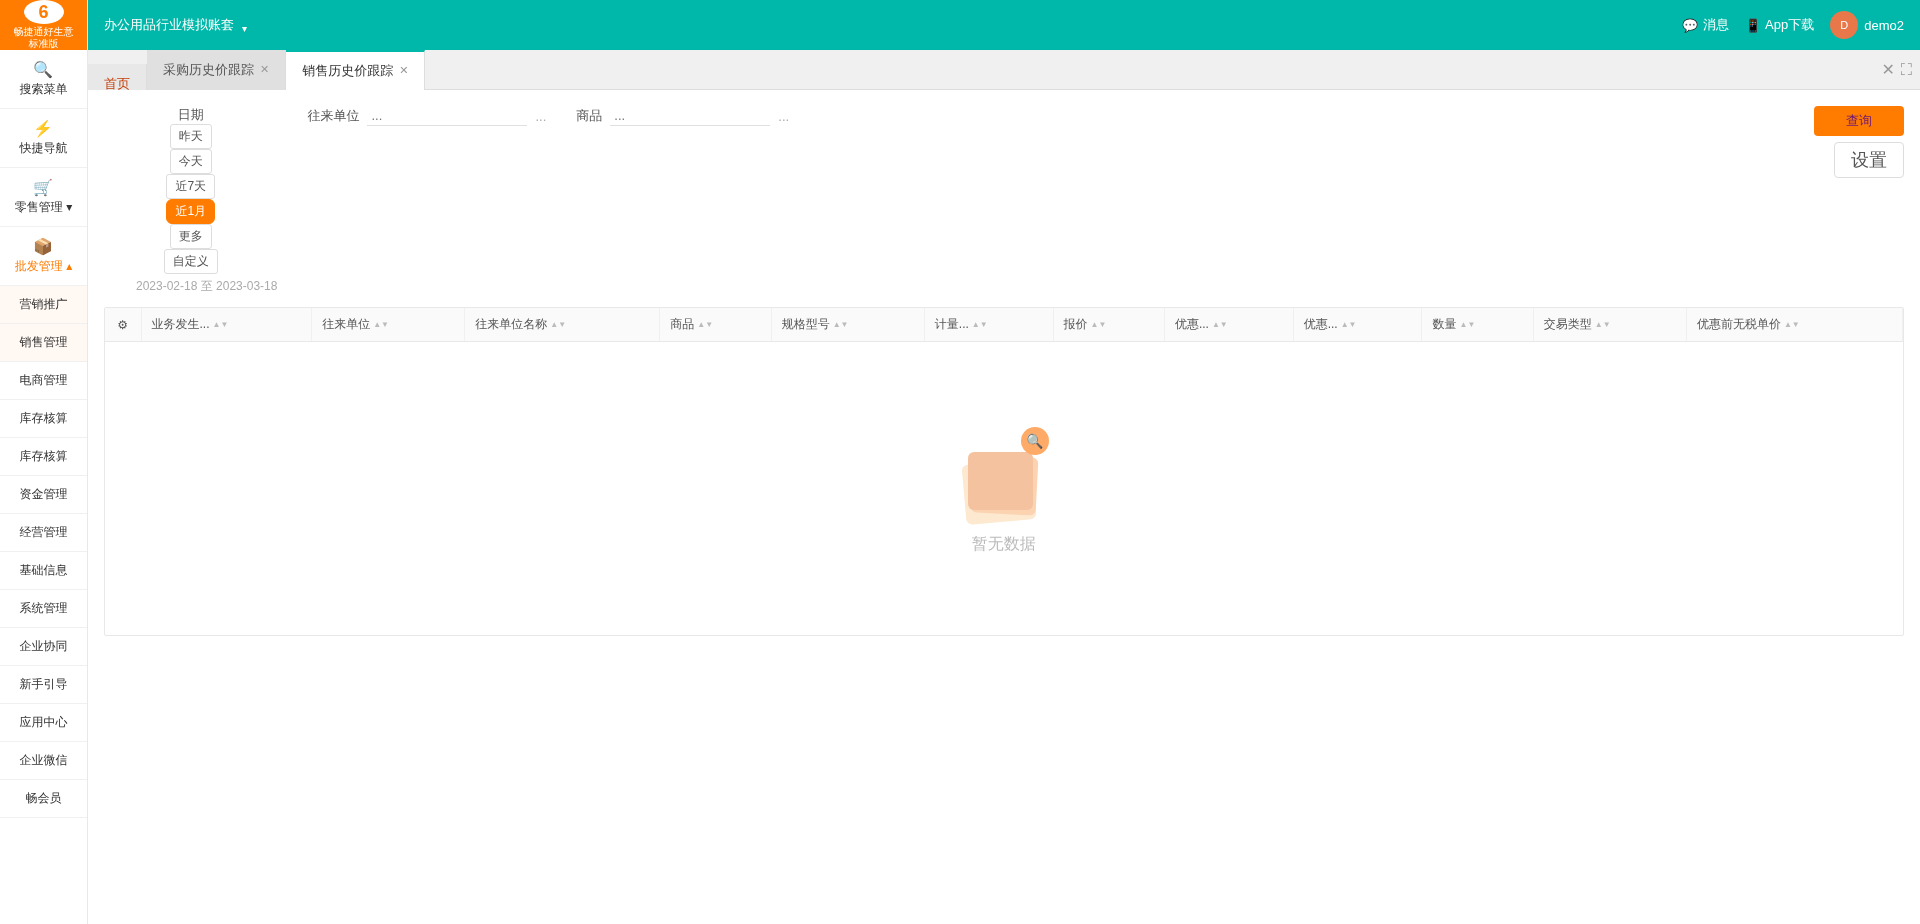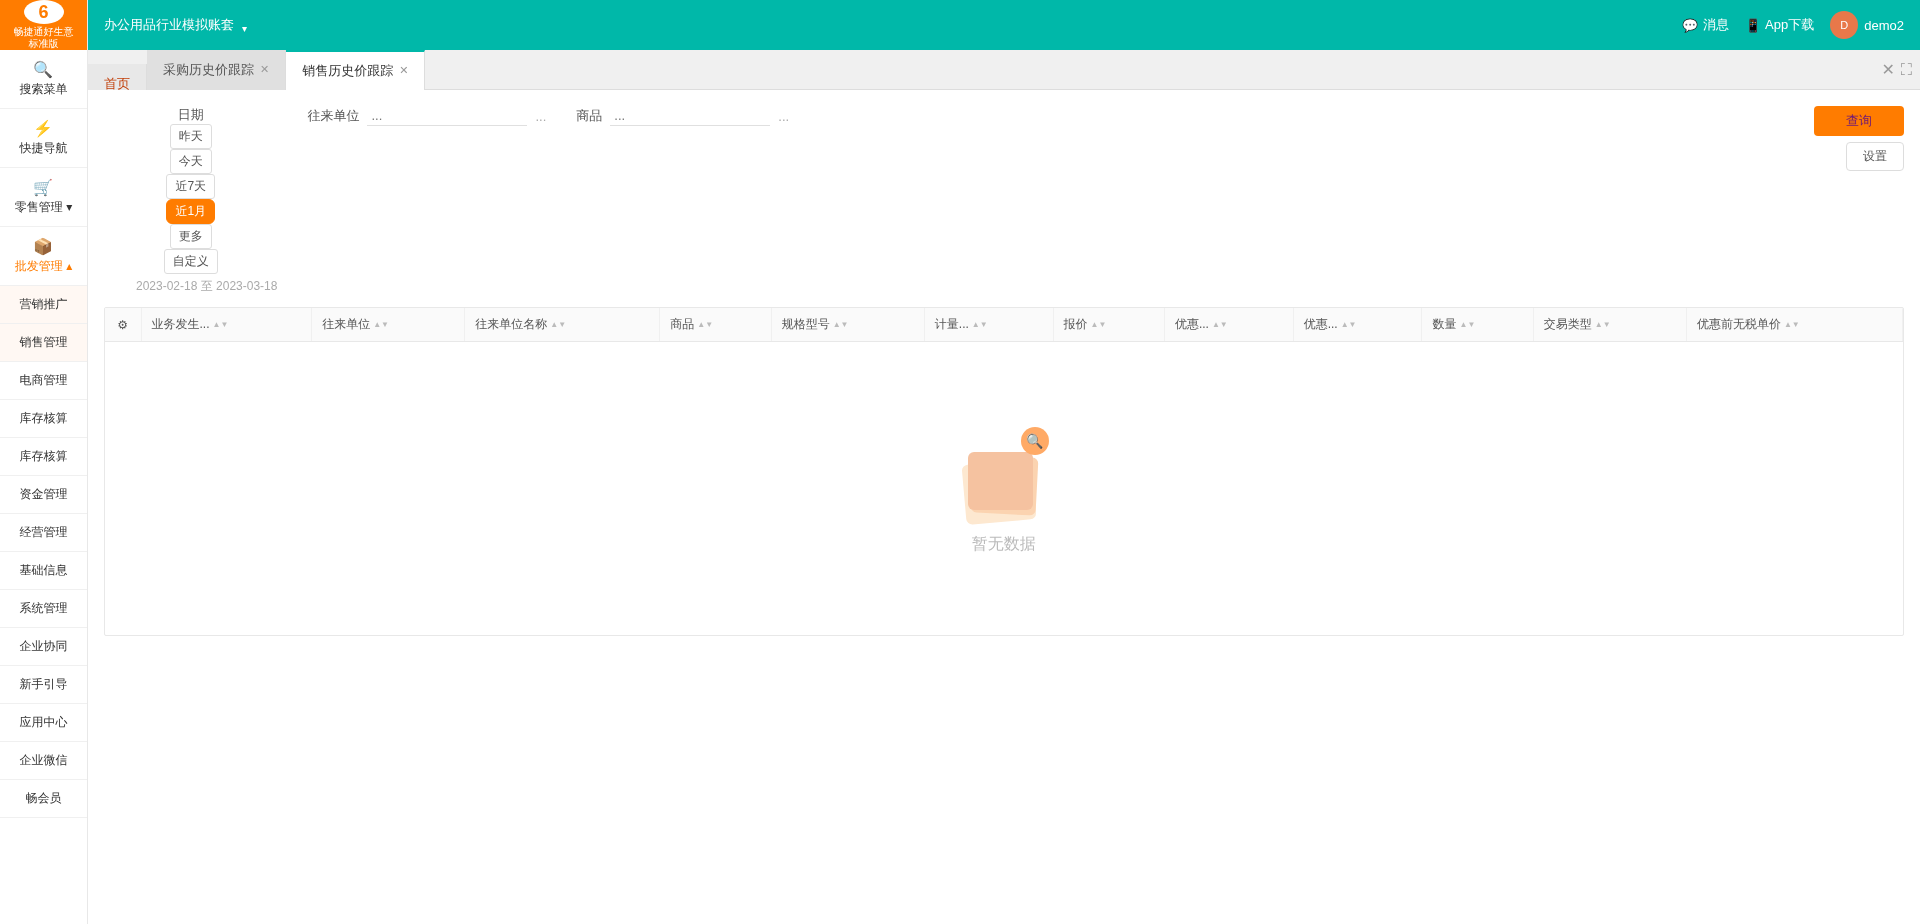--- a/index.html
+++ b/index.html
@@ -29,21 +29,21 @@
 
     
     .page { padding: 16px 16px; }
     .page-title { font-size: 18px; font-weight: bold; color: #333; margin-bottom: 16px; display: flex; justify-content: space-between; align-items: center; }
     .page-title-actions { display: flex; gap: 12px; font-size: 13px; color: #666; }
     .page-title-actions span { display: flex; align-items: center; gap: 4px; cursor: pointer; }
     .filter-btn { padding: 3px 8px; border: 1px solid #ddd; border-radius: 3px; background: #fff; cursor: pointer; font-size: 12px; color: #555; }
     .filter-btn.active { background: #ff7c00; color: #fff; border-color: #ff7c00; border-radius: 6px; }
     .filter-input { border: none; border-bottom: 1px solid #ddd; padding: 3px 8px; font-size: 13px; min-width: 120px; outline: none; color: #aaa; }
     .btn-query { background: #ff7c00; color: #701a75; border: none; padding: 6px 32px; border-radius: 4px; cursor: pointer; font-size: 13px; }
-    .btn-settings { background: #fff; color: #555; border: 1px solid #ddd; padding: 5px 16px; border-radius: 4px; cursor: pointer; font-size: 12px; }
+    .btn-settings { background: #fff; color: #555; border: 1px solid #ddd; padding: 5px 16px; border-radius: 4px; cursor: pointer; font-size: 18px; }
 
     
     .checkbox-label { display: flex; align-items: center; gap: 4px; font-size: 12px; color: #333; cursor: pointer; }
     .checkbox-teal { accent-color: #00b8a9; width: 14px; height: 14px; }
 
     
     .table-wrap { border: 1px solid #e8e8e8; border-radius: 2px; overflow: auto; }
     table { width: 100%; border-collapse: collapse; font-size: 12px; }
     thead tr { background: #fafafa; }
     thead th { padding: 8px 10px; text-align: left; border-bottom: 1px solid #e8e8e8; border-right: 1px solid #f0f0f0; color: #555; font-weight: normal; white-space: nowrap; }

